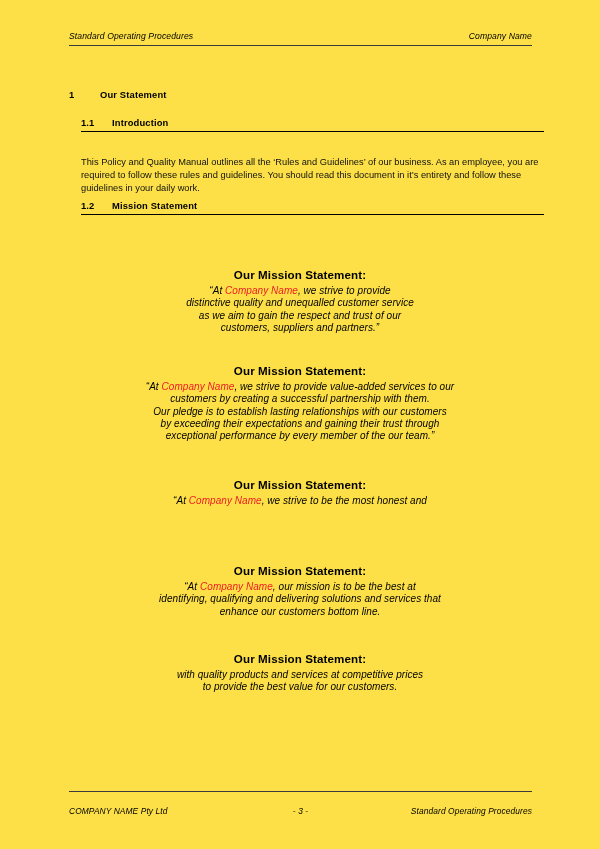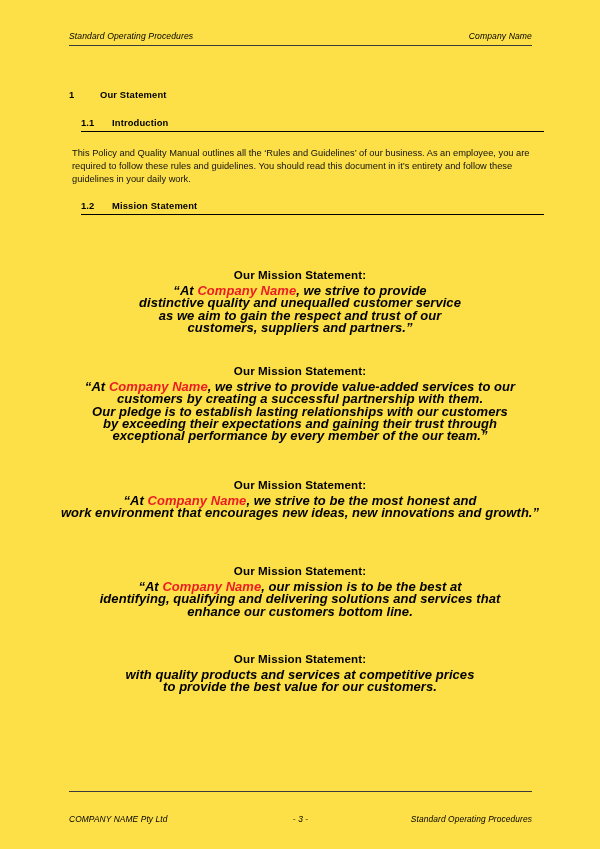--- a/index.html
+++ b/index.html
@@ -85,22 +85,22 @@
     text-align: center;
   }
   .mission .m-title {
     font-size: 11.6px;
     font-weight: bold;
     font-style: normal;
     letter-spacing: .1px;
     margin-bottom: 4px;
   }
   .mission .m-body {
-    font-size: 13px;
-    font-weight: bold;
+    font-size: 10px;
+    font-weight: normal;
     font-style: italic;
     line-height: 12.3px;
     letter-spacing: .05px;
   }
   .mission .m-line { display: block; white-space: nowrap; }
   .company {
     color: #ED1C24;
   }
 
   
@@ -108,21 +108,21 @@
     position: absolute;
     left: 69px;
     top: 791px;
     width: 463px;
     display: flex;
     align-items: flex-start;
     font-style: italic;
     font-size: 8.4px;
     color: #000;
     letter-spacing: .1px;
-    padding-top: 22px;
+    padding-top: 14px;
     border-top: 1.1px solid #3a3a3a;
   }
   .doc-footer .ft-left  { flex: 1 1 0; text-align: left; }
   .doc-footer .ft-mid   { flex: 0 0 auto; text-align: center; }
   .doc-footer .ft-right { flex: 1 1 0; text-align: right; }
 </style>
 </head>
 <body>
 
 <div class="page">
@@ -135,21 +135,21 @@
   <div class="h1" style="top:89px;">
     <span class="num">1</span>
     <span>Our Statement</span>
   </div>
 
   <div class="h2" style="top:117px;">
     <span class="num">1.1</span>
     <span>Introduction</span>
   </div>
 
-  <p class="body-par" style="top:144px; margin:3px;">This Policy and Quality Manual outlines all the ‘Rules and Guidelines’ of our business. As an employee, you are required to follow these rules and guidelines. You should read this document in it’s entirety and follow these guidelines in your daily work.</p>
+  <p class="body-par" style="top:144px; margin:12px;">This Policy and Quality Manual outlines all the ‘Rules and Guidelines’ of our business. As an employee, you are required to follow these rules and guidelines. You should read this document in it’s entirety and follow these guidelines in your daily work.</p>
 
   <div class="h2" style="top:200px;">
     <span class="num">1.2</span>
     <span>Mission Statement</span>
   </div>
 
   <div id="mission-host">
       <div class="mission" style="top: 268px; left: 0px; width: 600px;">
         <div class="m-title">Our Mission Statement:</div>
         <div class="m-body">
@@ -166,21 +166,20 @@
           <span class="m-line"><span>customers by creating a successful partnership with them.</span></span>
           <span class="m-line"><span>Our pledge is to establish lasting relationships with our customers</span></span>
           <span class="m-line"><span>by exceeding their expectations and gaining their trust through</span></span>
           <span class="m-line"><span>exceptional performance by every member of the our team.”</span></span>
         </div>
       </div>
       <div class="mission" style="top: 478px; left: 0px; width: 600px;">
         <div class="m-title">Our Mission Statement:</div>
         <div class="m-body">
           <span class="m-line"><span>“At </span><span class="company" style="color: rgb(237, 28, 36);">Company Name</span><span>, we strive to be the most honest and</span></span>
-          <span class="m-line"><span>work environment that encourages new ideas, new innovations and growth.”</span></span>
         </div>
       </div>
       <div class="mission" style="top: 564px; left: 0px; width: 600px;">
         <div class="m-title">Our Mission Statement:</div>
         <div class="m-body">
           <span class="m-line"><span>“At </span><span class="company" style="color: rgb(237, 28, 36);">Company Name</span><span>, our mission is to be the best at</span></span>
           <span class="m-line"><span>identifying, qualifying and delivering solutions and services that</span></span>
           <span class="m-line"><span>enhance our customers bottom line.</span></span>
         </div>
       </div>

